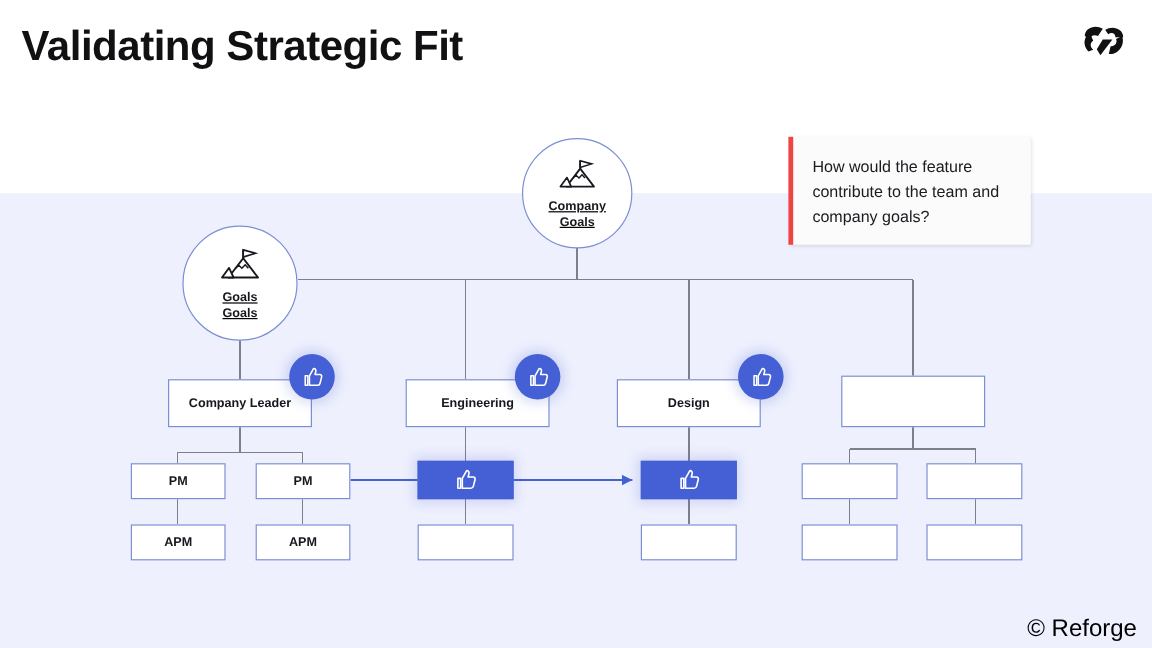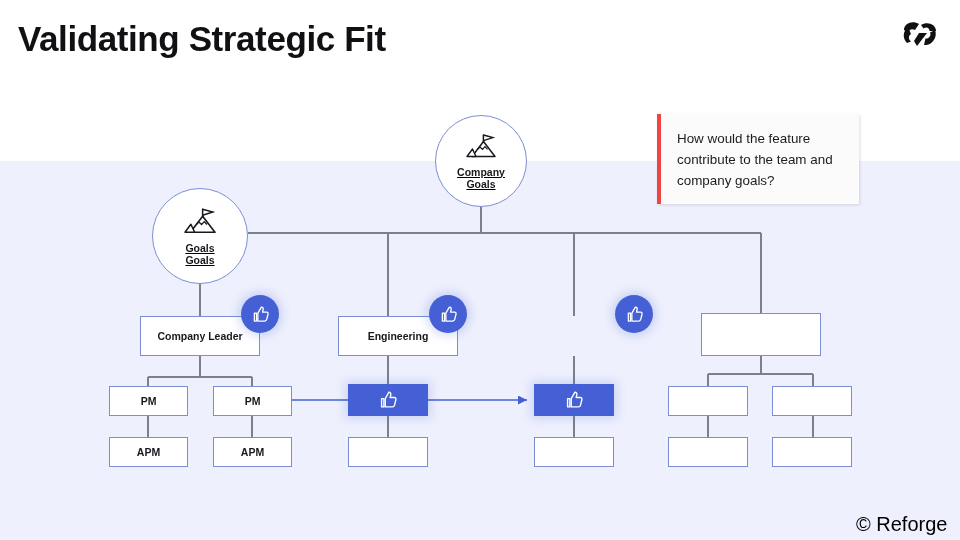--- a/index.html
+++ b/index.html
@@ -172,20 +172,23 @@
     <span class="glabel">Goals</span>
     <span class="glabel">Goals</span>
   </div>
 
   <div class="obox" style="left:140px;top:316px;width:120px;height:40px;">
     <span class="blabel">Company Leader</span>
   </div>
   <div class="obox" style="left:328px;top:316px;width:120px;height:40px;margin-left:10px;">
     <span class="blabel">Engineering</span>
   </div>
+  <div class="obox" style="left:514px;top:316px;width:120px;height:40px;">
+    <span class="blabel">Design</span>
+  </div>
   <div class="obox" style="left:701px;top:313px;width:120px;height:43px;">
     <span class="blabel"></span>
   </div>
 
   <div class="thumb-badge" style="left:241px;top:295px;">
     <svg width="21" height="21" viewBox="0 0 24 24">
       <path d="M7.5 10.5 L7.5 19.5 L5 19.5 L5 10.5 Z" fill="none" stroke="#ffffff" stroke-width="1.5" stroke-linejoin="round"></path>
       <path d="M9 10.5 L13 3.5 C14.8 3.5 15.4 5 15 6.6 L14.3 9.3 L19 9.3 C20.2 9.3 20.9 10.4 20.6 11.5 L19.1 17.6 C18.8 18.8 18 19.5 16.9 19.5 L9 19.5 Z" fill="none" stroke="#ffffff" stroke-width="1.5" stroke-linejoin="round"></path>
     </svg>
   </div>

